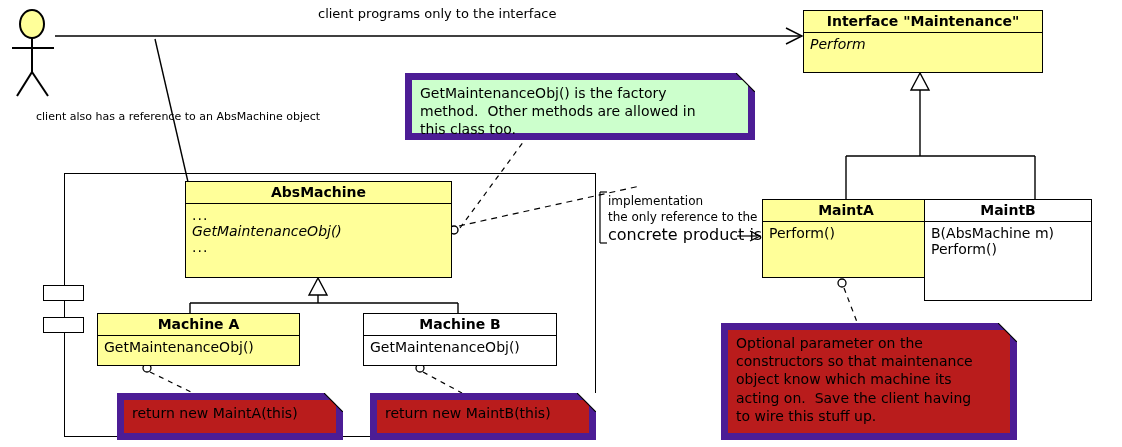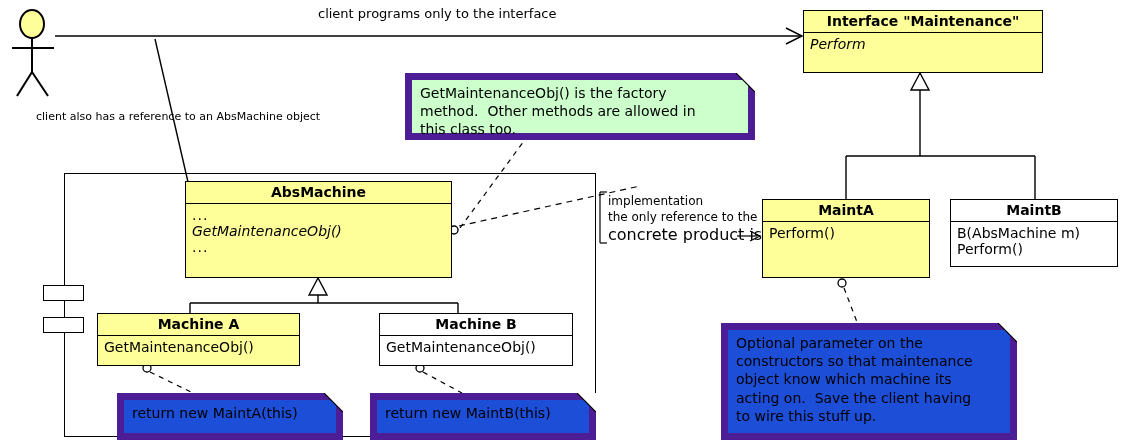--- a/index.html
+++ b/index.html
@@ -66,21 +66,21 @@
   .note .note-body {
     position: absolute;
     left: 0; top: 0; right: 0; bottom: 0;
     box-sizing: border-box;
     border: 7px solid #4c1d95;
     padding: 4px 8px 3px 8px;
     white-space: pre-wrap;
     line-height: 1.30;
   }
   .note.green .note-body { background: #ccffcc; }
-  .note.white .note-body { background: #1d4ed8; }
+  .note.white .note-body { background: #b91c1c; }
   .note .fold {
     position: absolute;
     top: 0;
     right: 0;
     width: 19px;
     height: 19px;
     pointer-events: none;
   }
   
   .pkg-frame {
@@ -196,35 +196,35 @@
     </div>
   </div>
 
   <div class="uml-box yellow" style="left:97px; top:313px; width:203px; height:53px;">
     <div class="uml-title yellow">Machine A</div>
     <div class="uml-body">
       <div class="m">GetMaintenanceObj()</div>
     </div>
   </div>
 
-  <div class="uml-box" style="left:363px; top:313px; width:194px; height:53px;margin-left:16px;">
+  <div class="uml-box" style="left:363px; top:313px; width:194px; height:53px;">
     <div class="uml-title">Machine B</div>
     <div class="uml-body">
       <div class="m">GetMaintenanceObj()</div>
     </div>
   </div>
 
   <div class="uml-box yellow" style="left:762px; top:199px; width:168px; height:79px;">
     <div class="uml-title yellow">MaintA</div>
     <div class="uml-body">
       <div class="m">Perform()</div>
     </div>
   </div>
 
-  <div class="uml-box" style="left:950px; top:199px; width:168px; height:68px;">
+  <div class="uml-box" style="left:924px; top:199px; width:168px; height:102px;">
     <div class="uml-title">MaintB</div>
     <div class="uml-body">
       <div class="m">B(AbsMachine m)</div>
       <div class="m">Perform()</div>
     </div>
   </div>
 
   <div class="note green" style="left:405px; top:73px; width:350px; height:67px;">
     <div class="note-body">GetMaintenanceObj() is the factory
 method.  Other methods are allowed in

